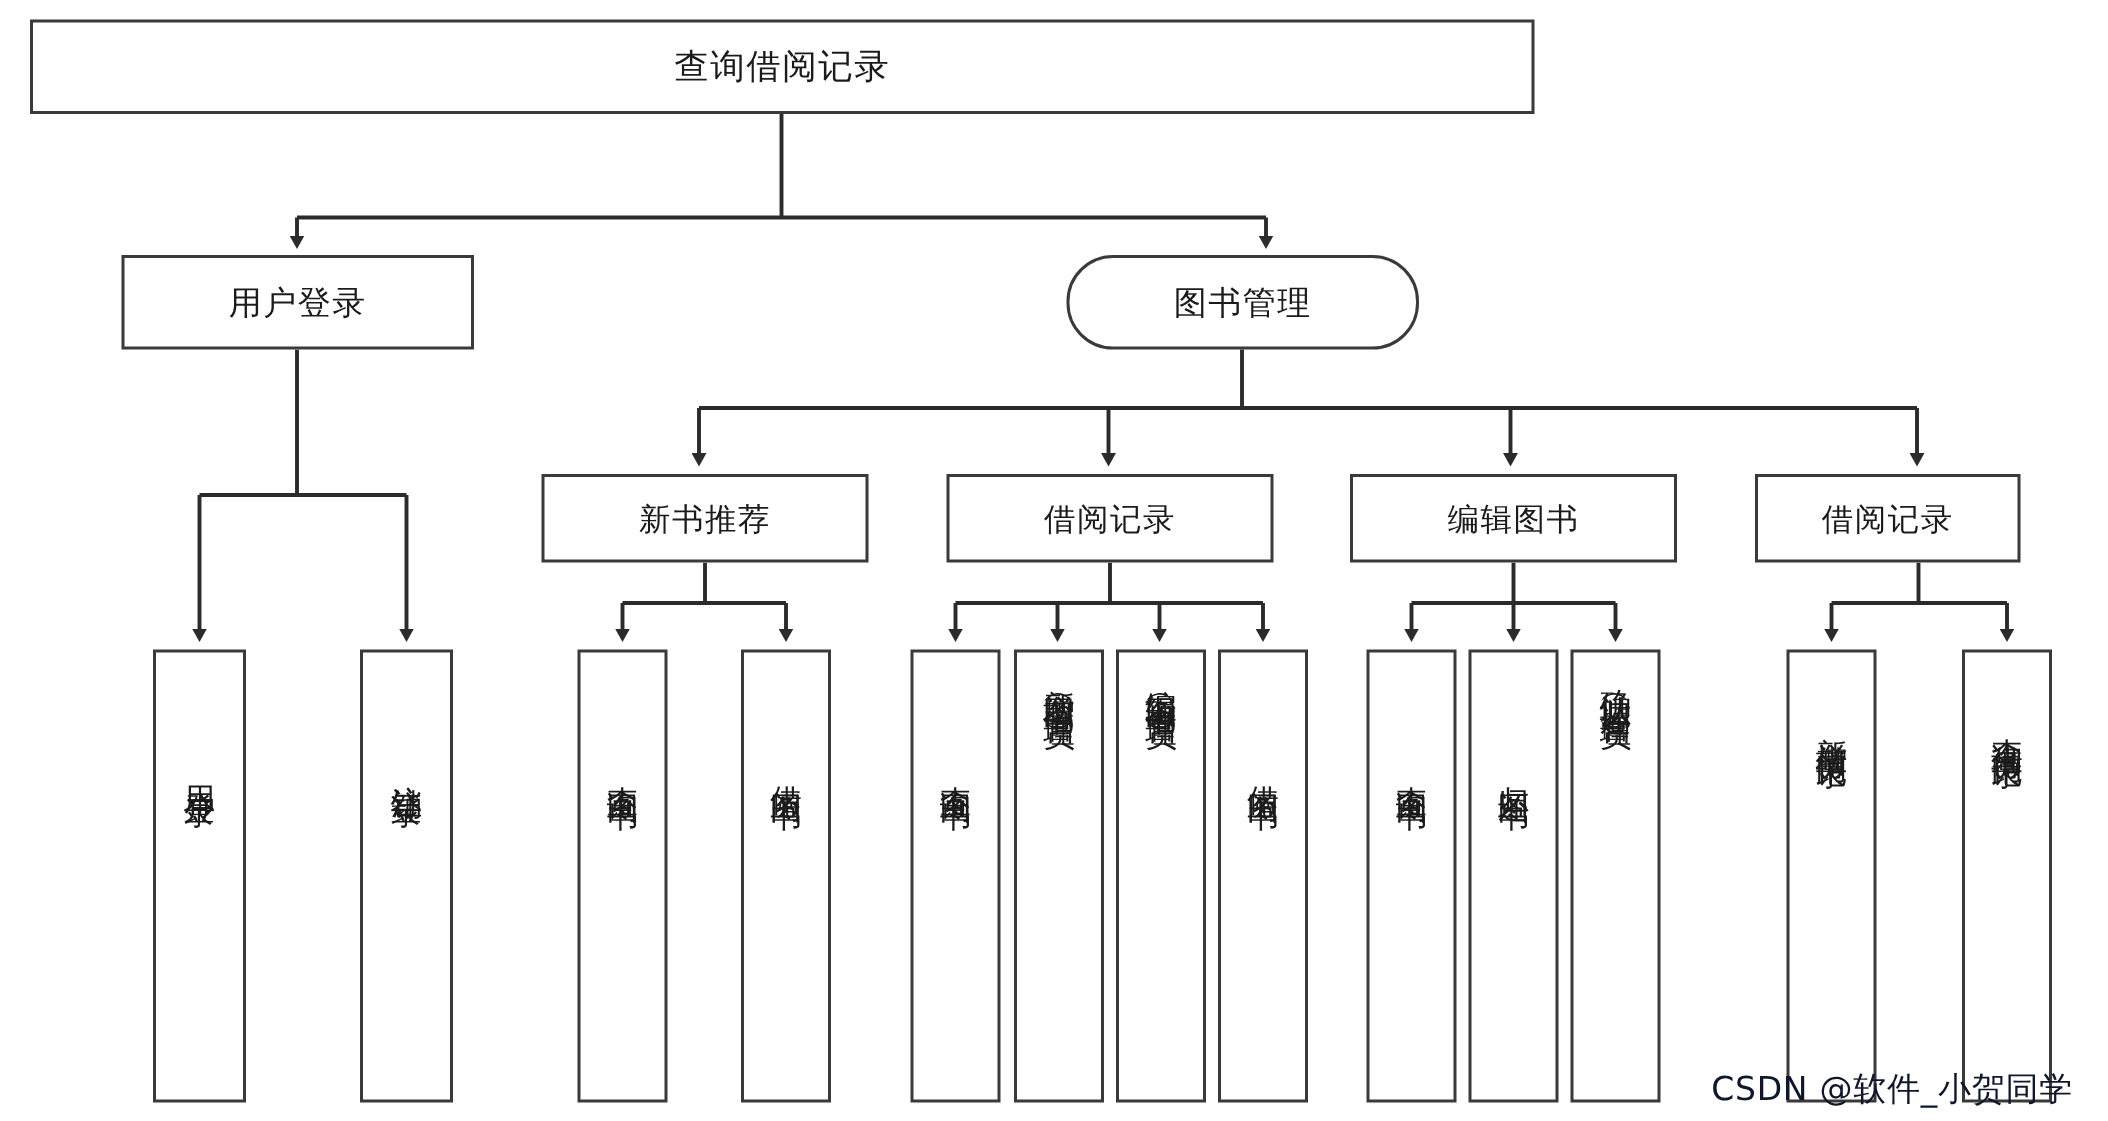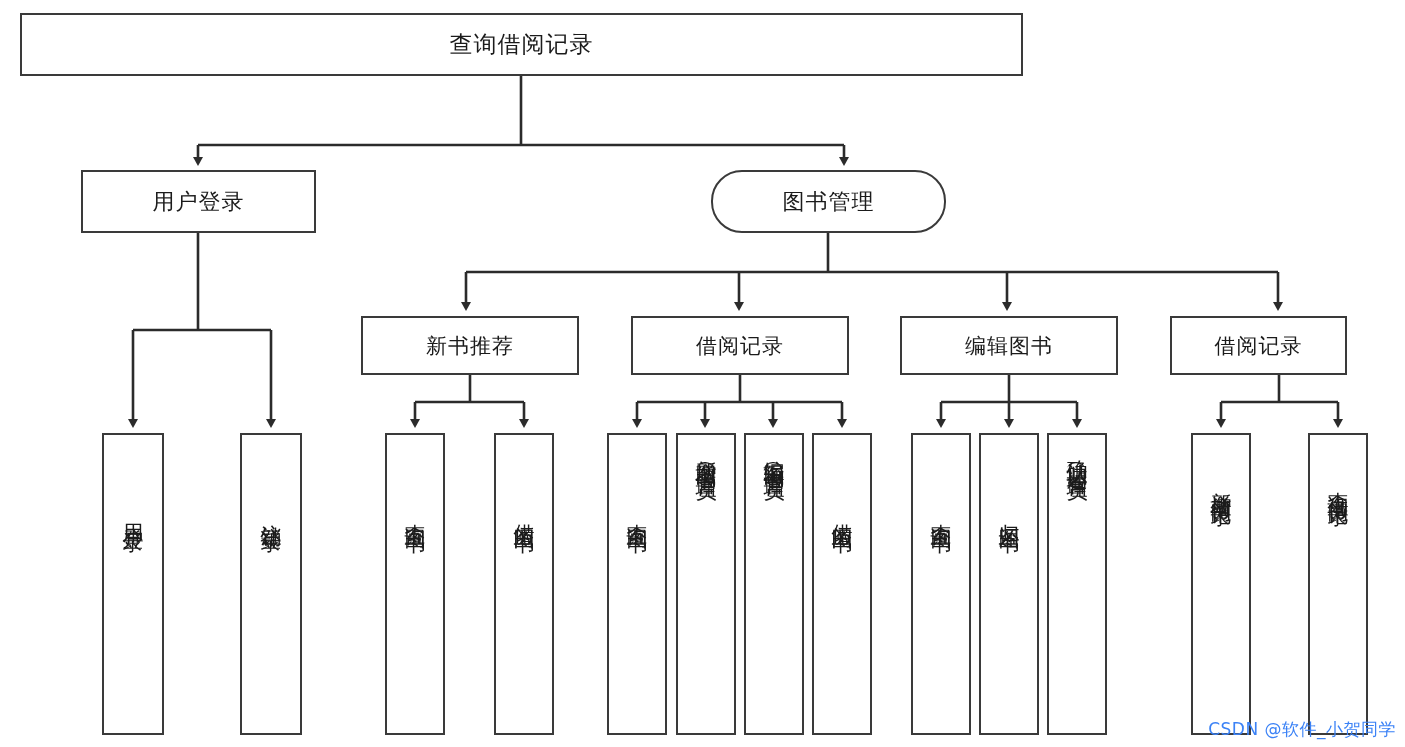--- a/index.html
+++ b/index.html
@@ -57,24 +57,24 @@
     letter-spacing: 3px;
     line-height: 1.05;
     white-space: nowrap;
   }
   .htext {
     white-space: nowrap;
     letter-spacing: 1px;
   }
   #watermark {
     position: absolute;
-    right: 9px;
+    right: 23px;
     bottom: 6px;
-    font-size: 17px;
-    color: #3b82f6;
+    font-size: 22px;
+    color: #0f172a;
     letter-spacing: 0.5px;
     white-space: nowrap;
   }
 </style>
 </head>
 <body>
 
 <div id="canvas">
 
   <svg id="wires" viewBox="0 0 1405 747" xmlns="http://www.w3.org/2000/svg">

